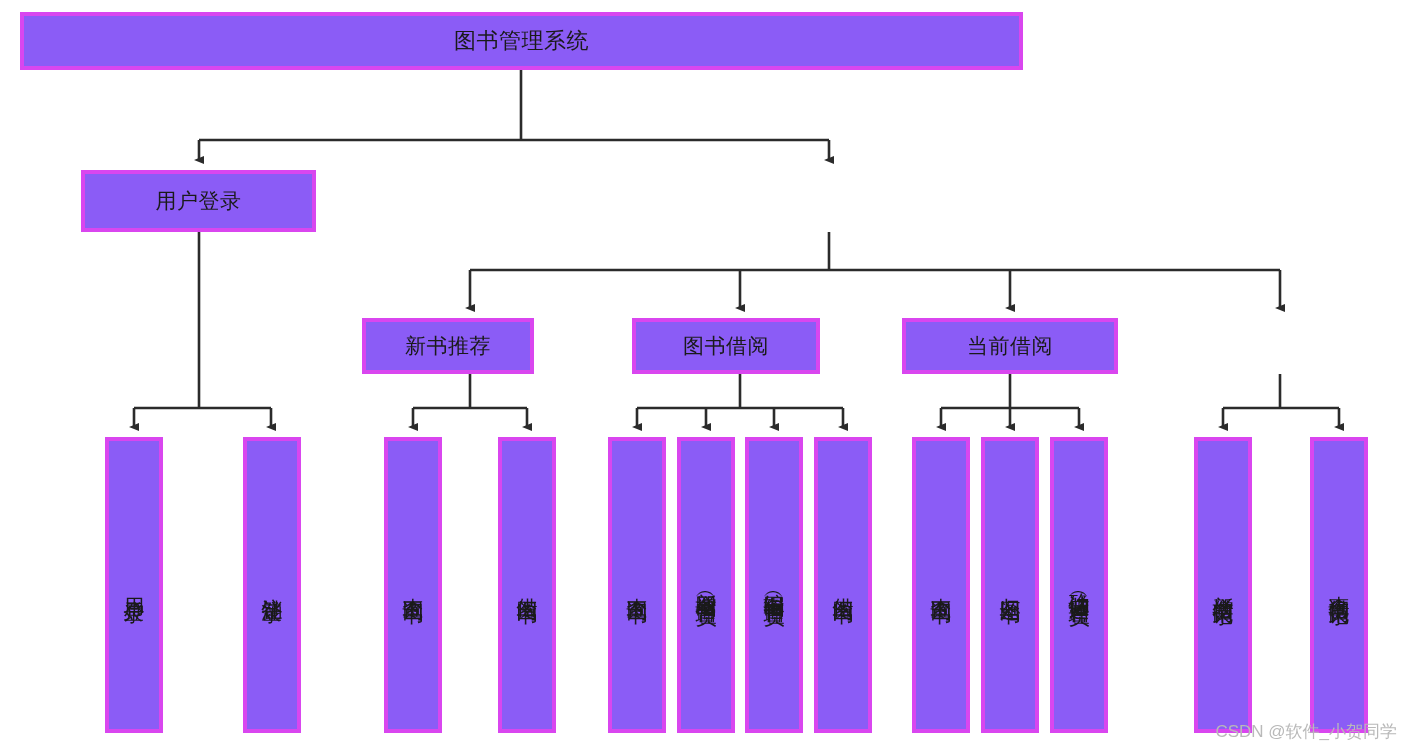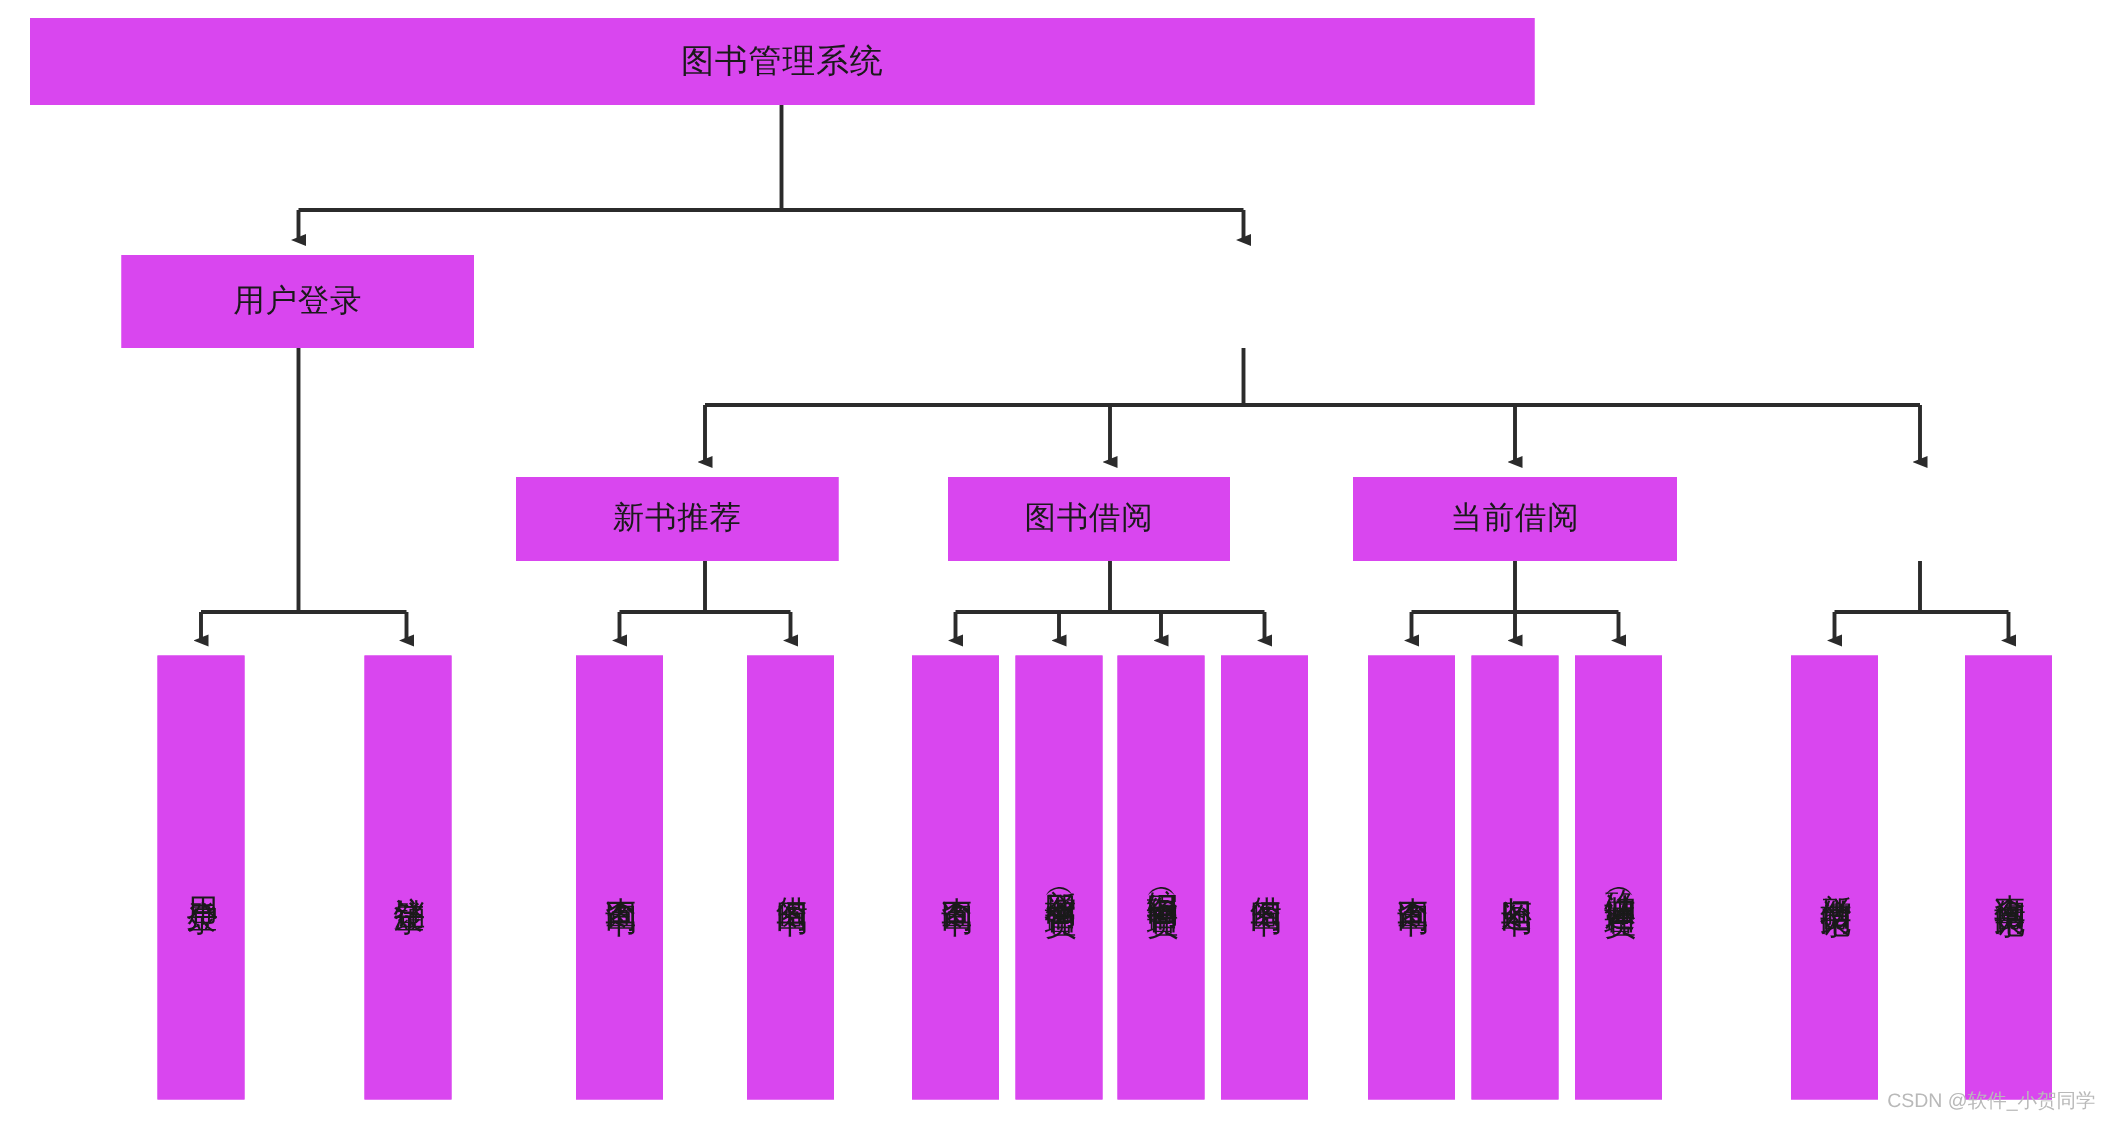--- a/index.html
+++ b/index.html
@@ -22,27 +22,28 @@
     position: absolute;
     left: 0;
     top: 0;
     width: 1405px;
     height: 747px;
     pointer-events: none;
   }
   .node {
     position: absolute;
     box-sizing: border-box;
-    background: #d946ef;
+    background: #8b5cf6;
     border: 4px solid #d946ef;
     display: flex;
     align-items: center;
     justify-content: center;
     color: #1a1a1a;
     z-index: 2;
+    font-family: Liberation Serif, serif;
   }
   .node .label {
     display: block;
     text-align: center;
     line-height: 1.18;
     white-space: nowrap;
   }
   
   .node.h .label {
     font-size: 21px;
@@ -62,21 +63,21 @@
     text-orientation: upright;
     font-size: 21px;
     line-height: 1.05;
     letter-spacing: 2px;
     white-space: nowrap;
   }
   .watermark {
     position: absolute;
     right: 8px;
     bottom: 4px;
-    font-size: 13px;
+    font-size: 17px;
     color: #b9b9b9;
     z-index: 5;
     white-space: nowrap;
     font-family: "Liberation Sans", "DejaVu Sans", sans-serif;
   }
 </style>
 </head>
 <body>
 
 <div id="canvas">
@@ -132,21 +133,21 @@
   </svg>
 
   <div class="node h root" style="left:20px; top:12px; width:1003px; height:58px;">
     <span class="label">图书管理系统</span>
   </div>
 
   <div class="node h" style="left:81px; top:170px; width:235px; height:62px;">
     <span class="label">用户登录</span>
   </div>
 
-  <div class="node h" style="left:344px; top:318px; width:215px; height:56px;">
+  <div class="node h" style="left:362px; top:318px; width:172px; height:56px;">
     <span class="label">新书推荐</span>
   </div>
   <div class="node h" style="left:632px; top:318px; width:188px; height:56px;">
     <span class="label">图书借阅</span>
   </div>
   <div class="node h" style="left:902px; top:318px; width:216px; height:56px;">
     <span class="label">当前借阅</span>
   </div>
 
   <div class="node v" style="left:105px; top:437px; width:58px; height:296px;">

